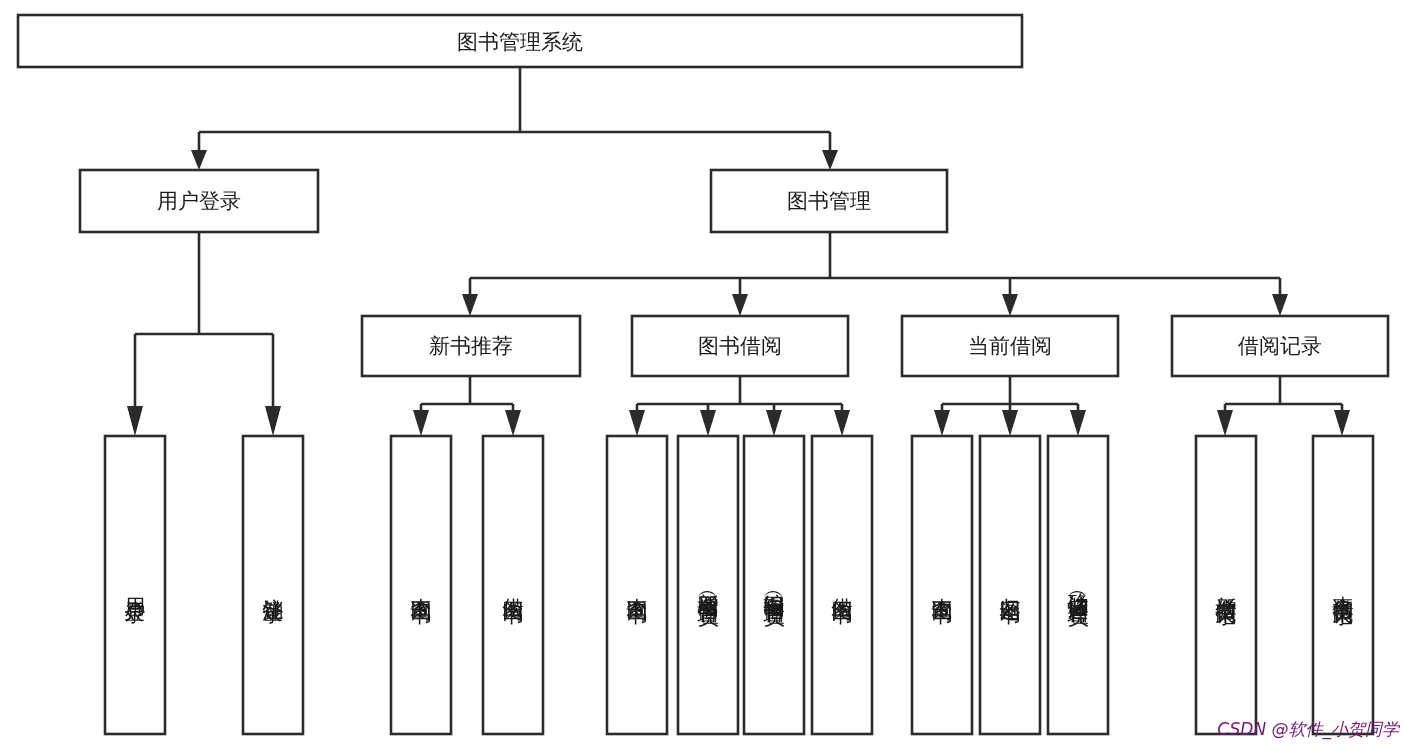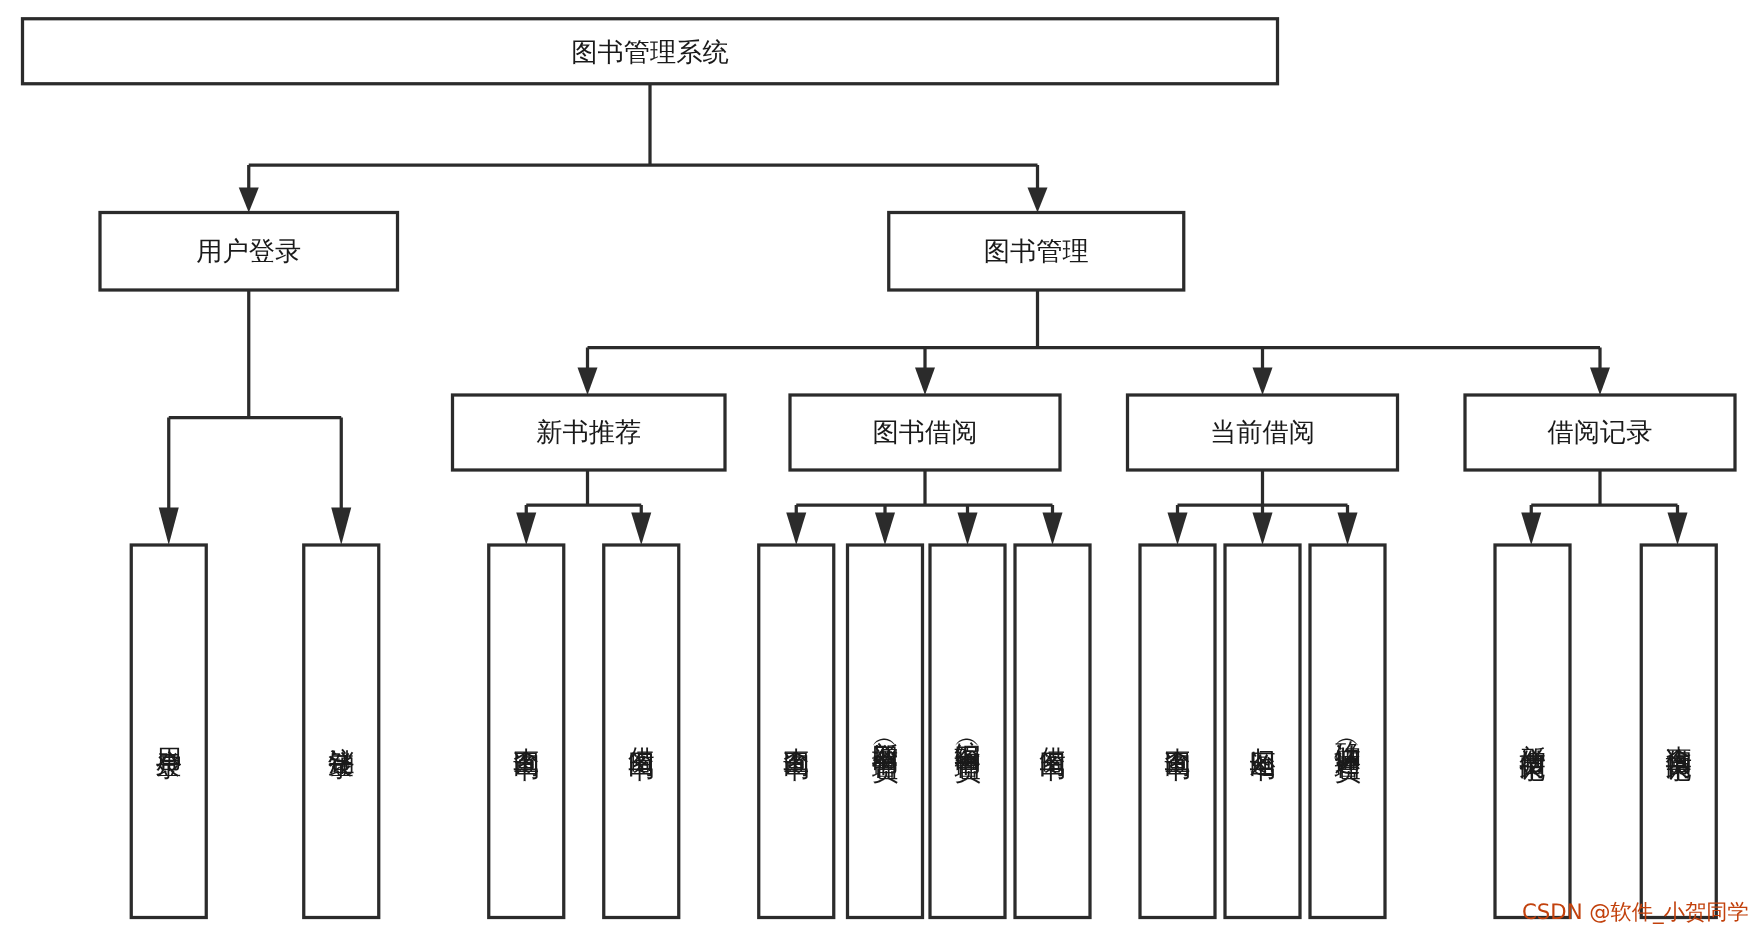--- a/index.html
+++ b/index.html
@@ -56,24 +56,25 @@
     dominant-baseline: central;
     text-anchor: middle;
     letter-spacing: 2px;
   }
   .watermark-text {
     position: absolute;
     right: 6px;
     bottom: 6px;
     font-family: "DejaVu Sans", "Liberation Sans", sans-serif;
     font-size: 17px;
-    color: #c2410c;
+    color: #701a75;
     white-space: nowrap;
     pointer-events: none;
     user-select: none;
+    font-style: italic;
   }
 </style>
 </head>
 <body>
 
 <div id="diagram-root">
 
   <svg id="diagram-svg" viewBox="0 0 1405 747" xmlns="http://www.w3.org/2000/svg">
 
     <g>

